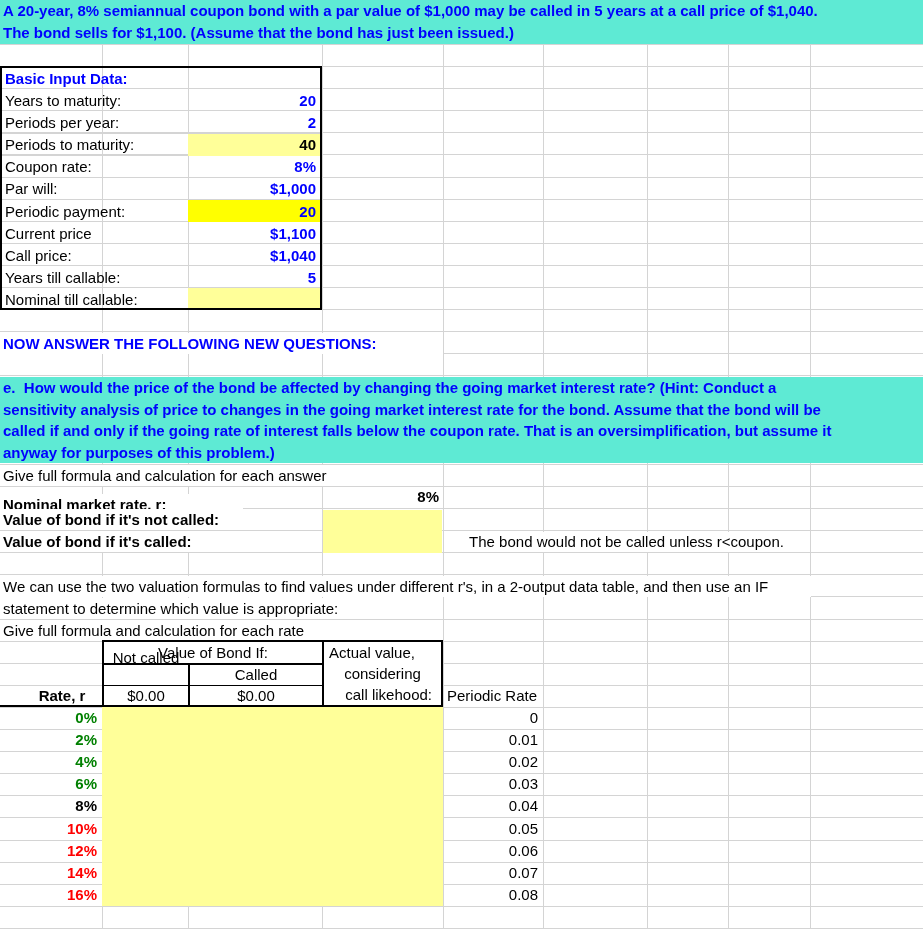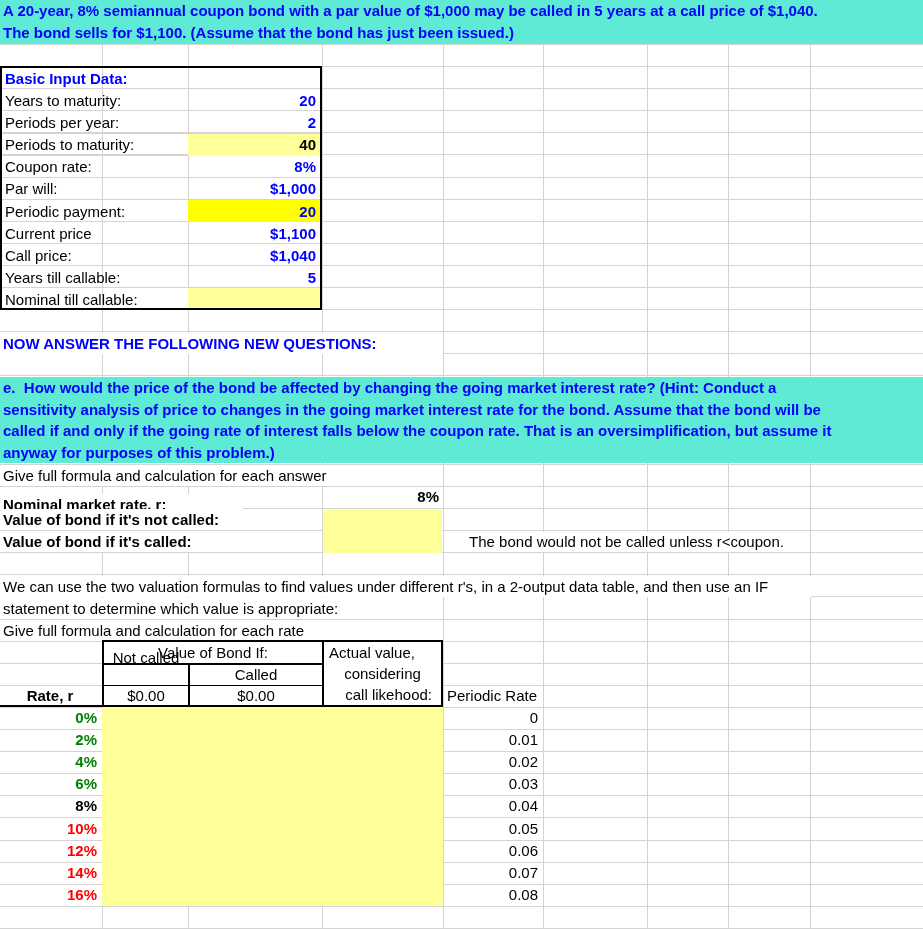--- a/index.html
+++ b/index.html
@@ -47,21 +47,21 @@
   .val[data-color="blue"]{color:#0000ff;}
   .val[data-color="black"]{color:#000;}
   
   .rt-header{
     left:102px;top:640px;width:341px;height:65px;box-sizing:border-box;background:#fff;
     border-top:2px solid #000;border-left:2px solid #000;border-right:2px solid #000;
   }
   .rt-header .cell{position:absolute;font-weight:normal;text-align:center;line-height:20px;}
   .blk{background:#000;}
   .rt-bottomline{left:0;top:705px;width:443px;height:2px;background:#000;}
-  .rate-r{left:0;top:686px;width:100px;height:19px;text-align:center;font-weight:bold;line-height:19px;}
+  .rate-r{left:0;top:686px;width:100px;height:19px;text-align:center;font-weight:bold;line-height:19px;padding-left:12px;}
   .periodic-label{left:447px;top:686px;width:95px;height:20px;line-height:20px;white-space:pre;}
   
   .yellow-block{left:102px;top:707px;width:341px;height:199px;background:#ffff99;}
   .rate-col{left:0;top:707px;width:102px;}
   .rate-col .rr{height:22.11px;line-height:22.11px;text-align:right;padding-right:5px;font-weight:bold;}
   .rr[data-color="green"]{color:#008000;}
   .rr[data-color="black"]{color:#000;}
   .rr[data-color="red"]{color:#ff0000;}
   .periodic-col{left:443px;top:707px;width:100px;}
   .periodic-col .pr{height:22.11px;line-height:22.11px;text-align:right;padding-right:5px;}

